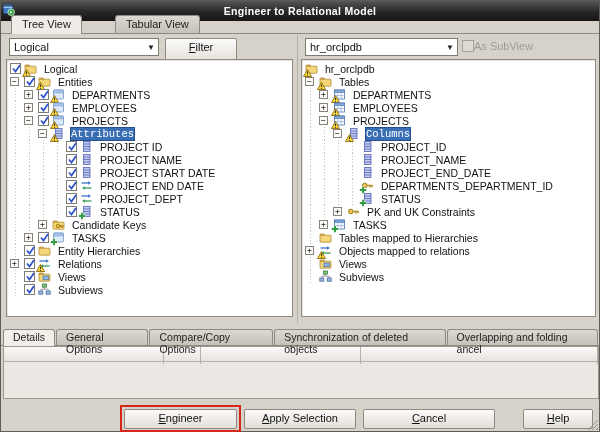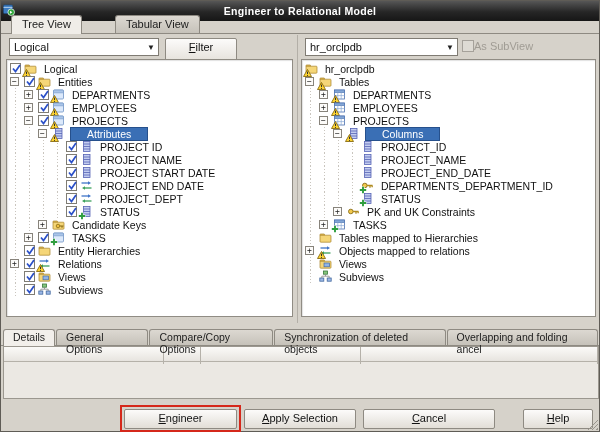--- a/index.html
+++ b/index.html
@@ -48,21 +48,21 @@
   .expslot { width:14px; height:13px; flex:0 0 14px; display:flex; align-items:center; }
   .exp { width:9px; height:9px; border:1px solid #87837b; background:#fcfbf9; font-size:8px;
     line-height:7px; text-align:center; color:#222; font-family:"DejaVu Sans Mono",monospace; }
   .cb { width:11px; height:11px; border:1px solid #7f7c74; background:#fff; margin-right:3px;
     flex:0 0 11px; position:relative; }
   .cb svg { position:absolute; left:0px; top:-1px; }
   .ticon { width:14px; height:13px; margin-right:4px; flex:0 0 14px; position:relative; }
   .ticon svg.base { position:absolute; left:0; top:0; }
   .ticon svg.badge { position:absolute; left:-2px; bottom:-2px; }
   .lbl { font-size:10.5px; color:#111; padding:0 2px; }
-  .lbl.sel { background:var(--sel,#3a6fb5); color:#fff; border:1px solid #26508c; padding:0 16px; }
+  .lbl.sel { background:var(--sel,#3a6fb5); color:#fff; border:1px solid #26508c; padding:0 0;font-family:Liberation Mono, monospace; }
 
   
   #bottom-tabs { position:absolute; top:328px; left:2px; display:flex; z-index:2; }
   #bottom-tabs .tab { height:16px; padding:1px 9px 2px; font-size:10.5px; }
   #bottom-tabs .tab.active { height:17px; background:#f2efeb; }
   #btabs-underline { position:absolute; top:344px; left:0; right:0; height:1px; background:#8e8a82; }
 
   
   #prop-table { position:absolute; left:2px; top:345px; width:596px; height:53px;
     border:1px solid #9b978f; background:#ebe8e3; }

